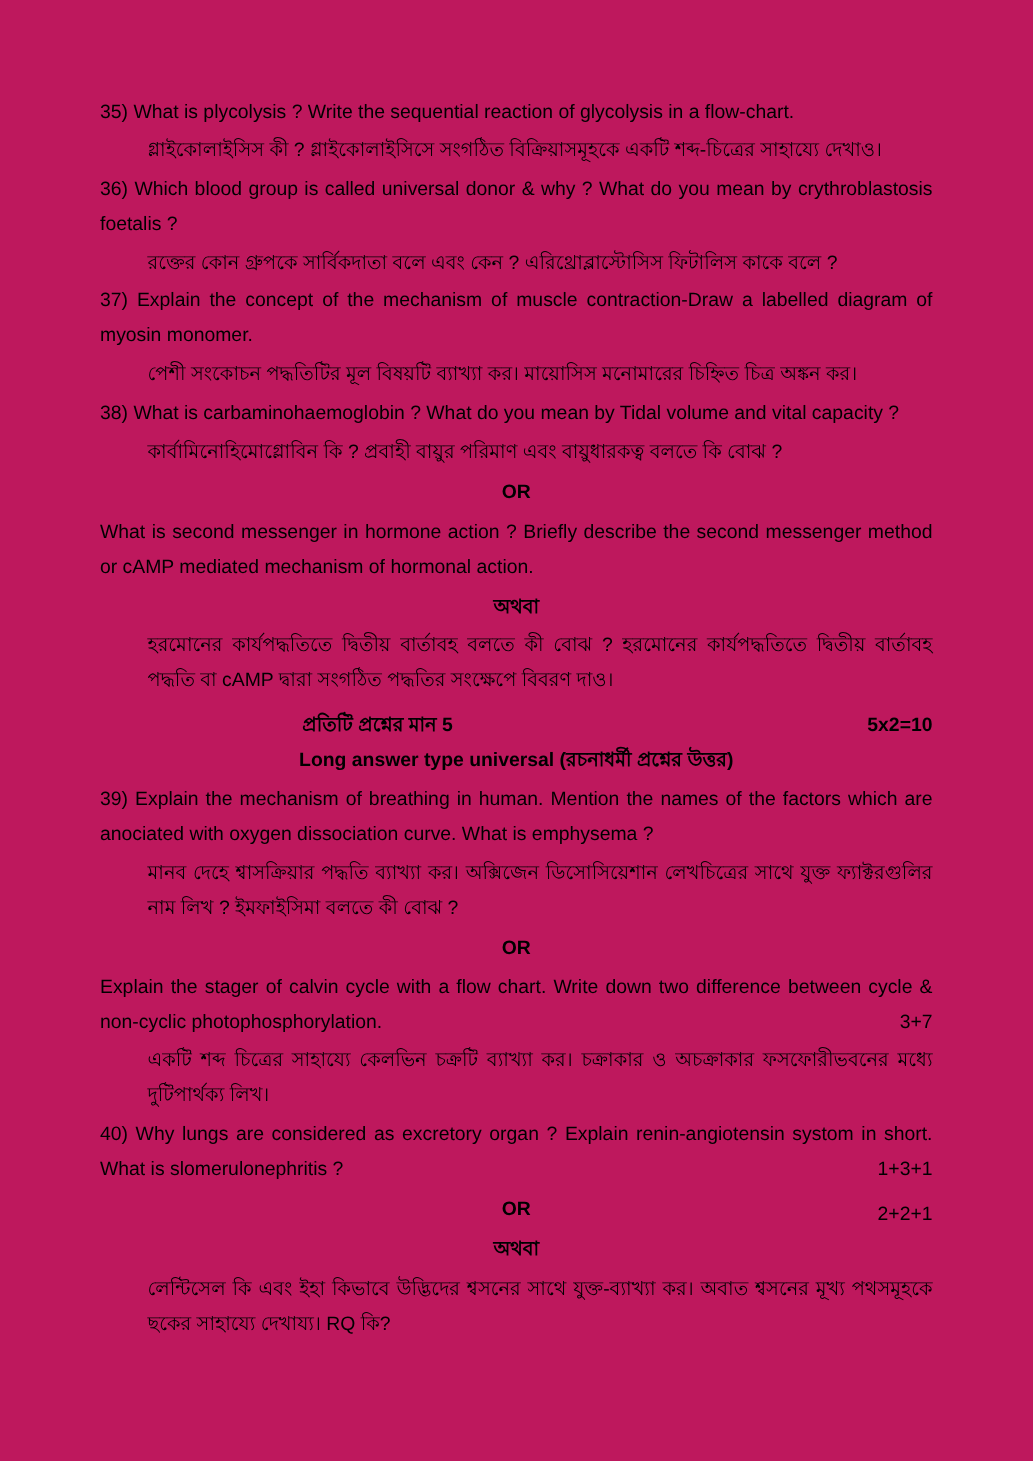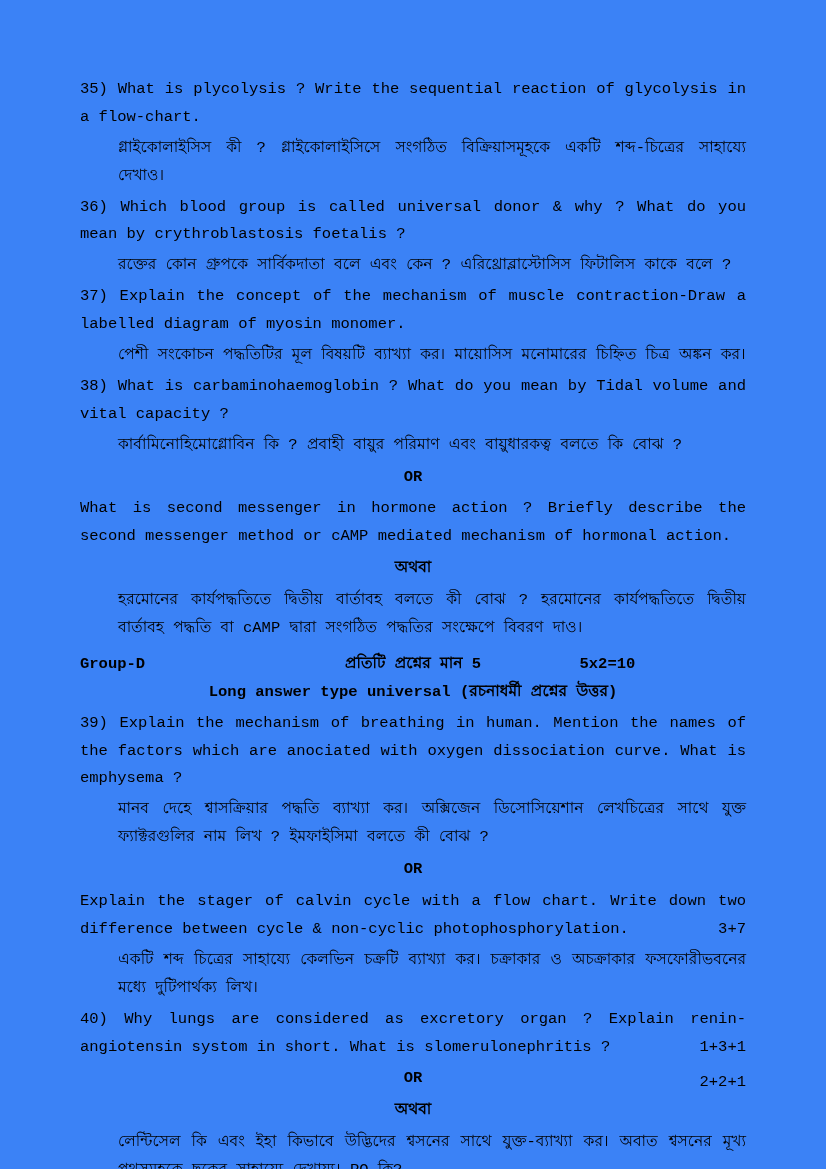--- a/index.html
+++ b/index.html
@@ -1,54 +1,53 @@
 <!DOCTYPE html>
 <html><head>
 <meta charset="utf-8">
 <style>
   html,body{margin:0;padding:0;background:#ffffff;}
   .page{
     width:826px;height:1169px;box-sizing:border-box;
-    background:#3b82f6;color:#000000;
+    background:#be185d;color:#000000;
     padding:76px 80px 0 80px;
-    font-family:Liberation Mono, monospace;
+    font-family:Liberation Sans, sans-serif;
     font-size:15.5px;
     overflow:hidden;
   }
   .block{line-height:1.8;margin:0 0 3px 0;}
   .q-en{text-align:justify;position:relative;}
   .q-bn{text-align:justify;position:relative;padding-left:38px;}
   .divider{text-align:center;font-weight:bold;margin:4px 0;}
   .section-heading{text-align:center;font-weight:bold;margin:0 0 3px 0;}
   .group-row{display:flex;font-weight:bold;margin:8px 0 0 0;line-height:1.8;}
   .group-row .cell{flex:1;}
   .group-row .cell.left{text-align:left;}
   .group-row .cell.center{flex:2;text-align:center;}
-  .group-row .cell.right{}
+  .group-row .cell.right{text-align:right;}
   .marks{position:absolute;right:0;bottom:0;}
 </style>
 </head>
 <body>
 
 <main class="page">
   <section>
       <p class="q-en block"><span>35) What is plycolysis ? Write the sequential reaction of glycolysis in a flow-chart.</span></p>
       <p class="q-bn block"><span>গ্লাইকোলাইসিস কী ? গ্লাইকোলাইসিসে সংগঠিত বিক্রিয়াসমূহকে একটি শব্দ-চিত্রের সাহায্যে দেখাও।</span></p>
       <p class="q-en block"><span>36) Which blood group is called universal donor &amp; why ? What do you mean by crythroblastosis foetalis ?</span></p>
       <p class="q-bn block"><span>রক্তের কোন গ্রুপকে সার্বিকদাতা বলে এবং কেন ? এরিথ্রোব্লাস্টোসিস ফিটালিস কাকে বলে ?</span></p>
       <p class="q-en block"><span>37) Explain the concept of the mechanism of muscle contraction-Draw a labelled diagram of myosin monomer.</span></p>
       <p class="q-bn block"><span>পেশী সংকোচন পদ্ধতিটির মূল বিষয়টি ব্যাখ্যা কর। মায়োসিস মনোমারের চিহ্নিত চিত্র অঙ্কন কর।</span></p>
       <p class="q-en block"><span>38) What is carbaminohaemoglobin ? What do you mean by Tidal volume and vital capacity ?</span></p>
       <p class="q-bn block"><span>কার্বামিনোহিমোগ্লোবিন কি ? প্রবাহী বায়ুর পরিমাণ এবং বায়ুধারকত্ব বলতে কি বোঝ ?</span></p>
       <p class="divider block">OR</p>
       <p class="q-en block"><span>What is second messenger in hormone action ? Briefly describe the second messenger method or cAMP mediated mechanism of hormonal action.</span></p>
       <p class="divider block">অথবা</p>
       <p class="q-bn block"><span>হরমোনের কার্যপদ্ধতিতে দ্বিতীয় বার্তাবহ বলতে কী বোঝ ? হরমোনের কার্যপদ্ধতিতে দ্বিতীয় বার্তাবহ পদ্ধতি বা cAMP দ্বারা সংগঠিত পদ্ধতির সংক্ষেপে বিবরণ দাও।</span></p>
       <div class="group-row block">
-        <span class="cell left">Group-D</span>
         <span class="cell center">প্রতিটি প্রশ্নের মান 5</span>
         <span class="cell right">5x2=10</span>
       </div>
       <p class="section-heading block">Long answer type universal (রচনাধর্মী প্রশ্নের উত্তর)</p>
       <p class="q-en block"><span>39) Explain the mechanism of breathing in human. Mention the names of the factors which are anociated with oxygen dissociation curve. What is emphysema ?</span></p>
       <p class="q-bn block"><span>মানব দেহে শ্বাসক্রিয়ার পদ্ধতি ব্যাখ্যা কর। অক্সিজেন ডিসোসিয়েশান লেখচিত্রের সাথে যুক্ত ফ্যাক্টরগুলির নাম লিখ ? ইমফাইসিমা বলতে কী বোঝ ?</span></p>
       <p class="divider block">OR</p>
       <p class="q-en block"><span>Explain the stager of calvin cycle with a flow chart. Write down two difference between cycle &amp; non-cyclic photophosphorylation.</span><span class="marks">3+7</span></p>
       <p class="q-bn block"><span>একটি শব্দ চিত্রের সাহায্যে কেলভিন চক্রটি ব্যাখ্যা কর। চক্রাকার ও অচক্রাকার ফসফোরীভবনের মধ্যে দুটিপার্থক্য লিখ।</span></p>
       <p class="q-en block"><span>40) Why lungs are considered as excretory organ ? Explain renin-angiotensin systom in short. What is slomerulonephritis ?</span><span class="marks">1+3+1</span></p>

